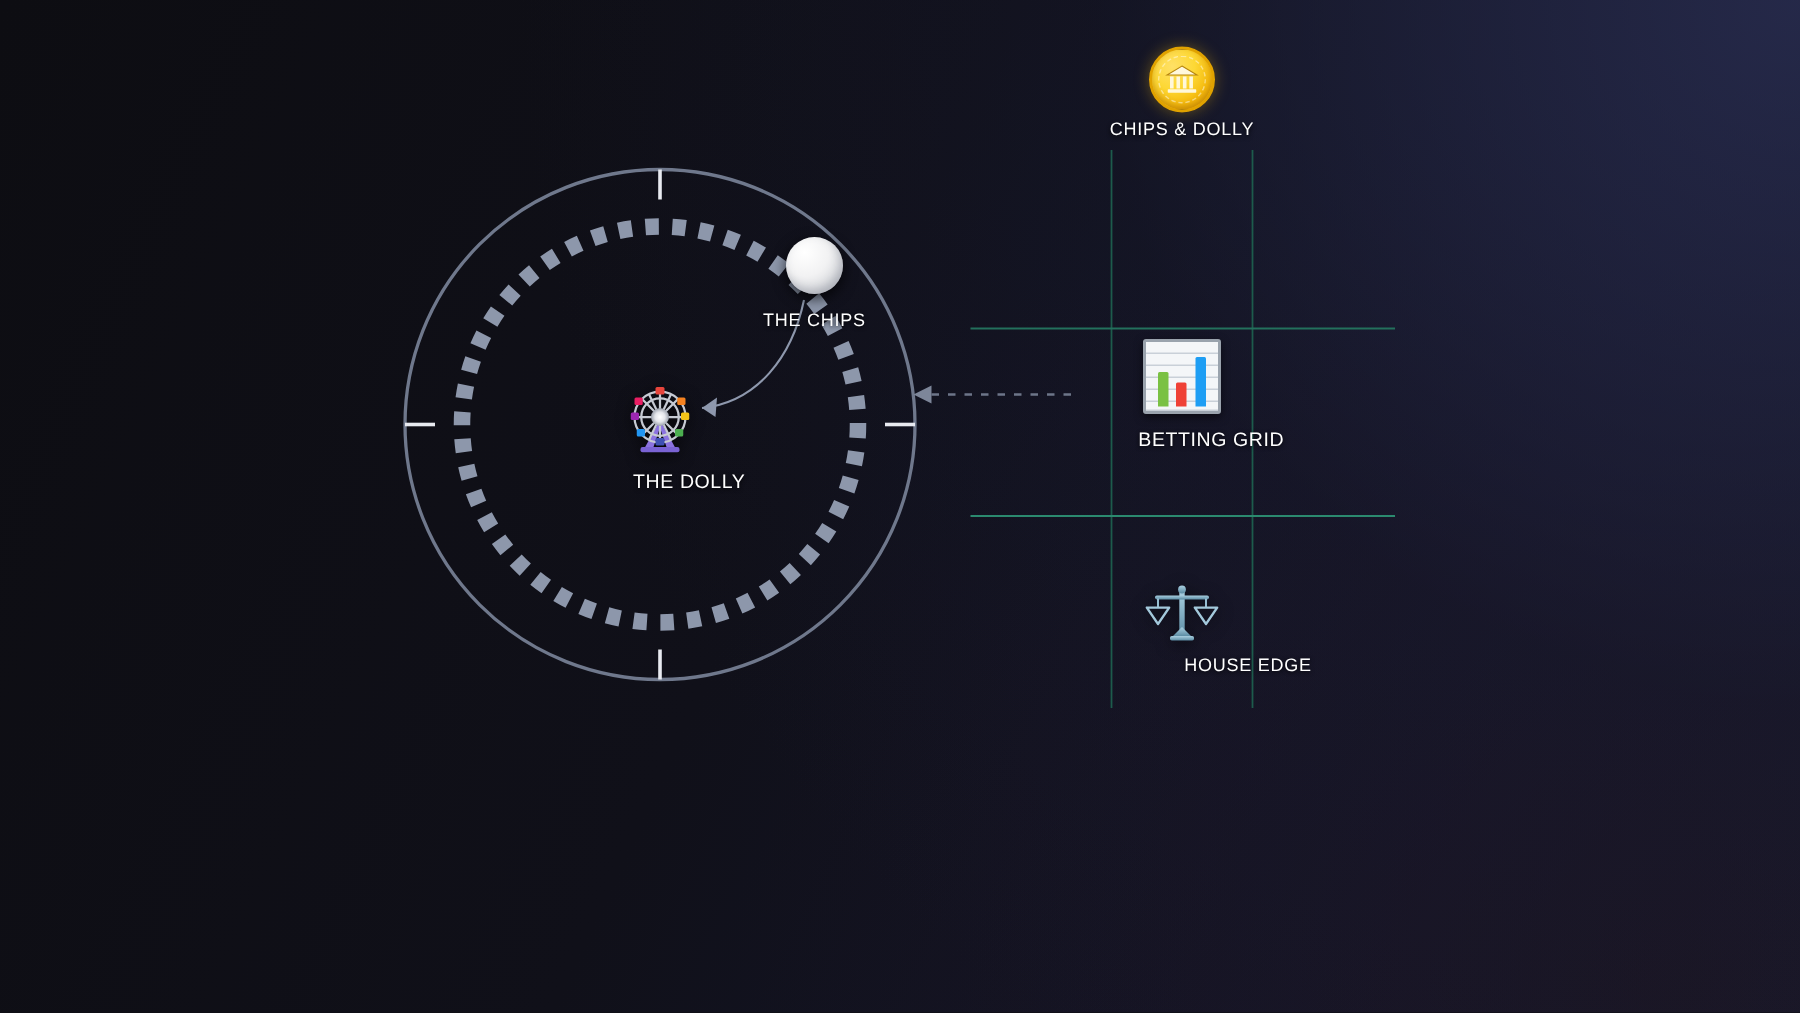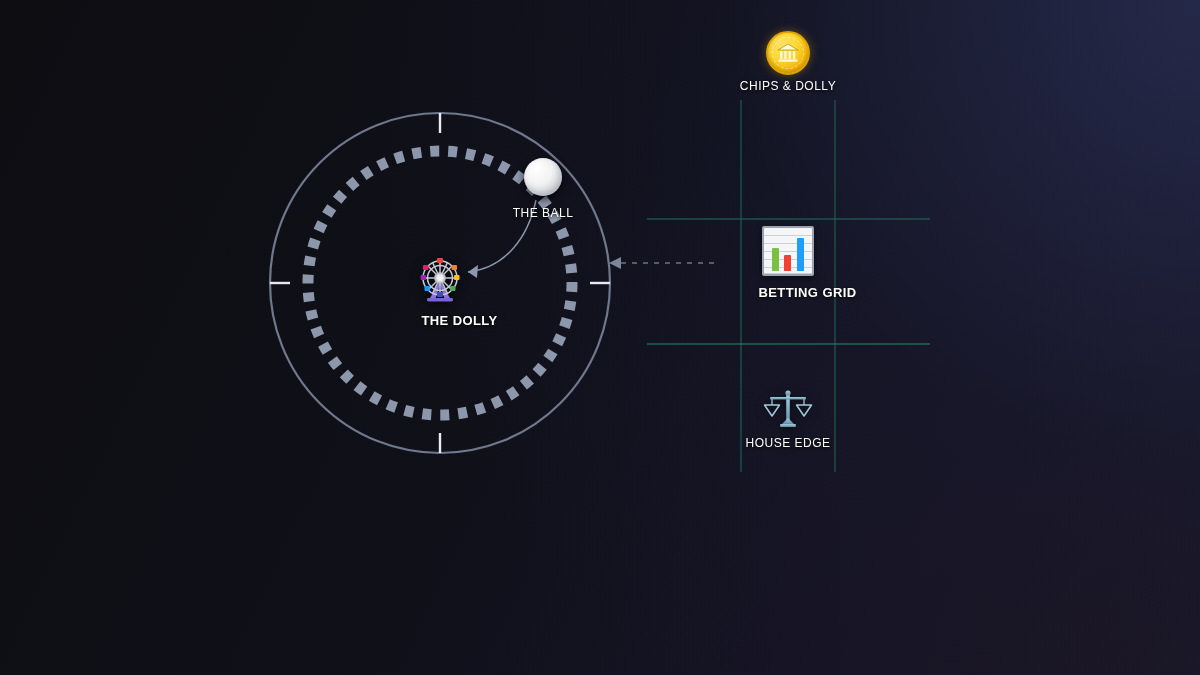--- a/index.html
+++ b/index.html
@@ -23,21 +23,21 @@
   
   .node-label {
     position:absolute;
     color:#ffffff;
     text-align:center;
     white-space:nowrap;
     transform:translateX(-50%);
     letter-spacing:0.4px;
     text-shadow:0 1px 3px rgba(0,0,0,0.9);
   }
-  .lbl-strong { font-size:13px; font-weight:700;padding-left:39px; }
+  .lbl-strong { font-size:13px; font-weight:400;padding-left:39px; }
   .lbl-norm   { font-size:12px; font-weight:400; letter-spacing:0.5px; }
 
   .icon-wrap {
     position:absolute;
     transform:translate(-50%,-50%);
     display:flex; align-items:center; justify-content:center;
   }
 
   
   .coin {
@@ -165,21 +165,21 @@
       <circle cx="25" cy="7" r="2.6" fill="url(#sc)"></circle>
       <rect x="7" y="11" width="36" height="2.6" rx="1.2" fill="url(#sc)"></rect>
       <line x1="9" y1="13" x2="9" y2="19" stroke="#9cc4d8" stroke-width="1.3"></line>
       <line x1="41" y1="13" x2="41" y2="19" stroke="#9cc4d8" stroke-width="1.3"></line>
       <path d="M1.5 19 H16.5 L9 30 Z" fill="none" stroke="#a3c9dc" stroke-width="1.5" stroke-linejoin="round"></path>
       <path d="M33.5 19 H48.5 L41 30 Z" fill="none" stroke="#a3c9dc" stroke-width="1.5" stroke-linejoin="round"></path>
       <rect x="17" y="38" width="16" height="3" rx="1.2" fill="url(#sc)"></rect>
       <path d="M19 38 L25 32 L31 38 Z" fill="url(#sc)"></path>
     </svg>
   </div>
-  <div class="node-label lbl-norm" style="left:788px; top:436px;">HOUSE EDGE</div>
+  <div class="node-label lbl-norm" style="left:832px; top:436px;">HOUSE EDGE</div>
 
   <div class="icon-wrap" style="left:440px; top:280px;">
     <svg class="ferris" width="52" height="52" viewBox="0 0 52 52">
       <defs>
         <radialGradient id="hub" cx="50%" cy="50%" r="50%">
           <stop offset="0%" stop-color="#ffffff"></stop>
           <stop offset="55%" stop-color="#e3e5ea"></stop>
           <stop offset="100%" stop-color="#9aa0ab"></stop>
         </radialGradient>
       </defs>
@@ -208,21 +208,21 @@
       <rect x="9" y="11" width="5.5" height="5" rx="1" fill="#e91e63"></rect>
 
       <circle cx="26" cy="24" r="6" fill="url(#hub)"></circle>
     </svg>
   </div>
   <div class="node-label lbl-strong" style="left:440px; top:313px;">THE DOLLY</div>
 
   <div class="icon-wrap" style="left:543px; top:177px;">
     <div class="ball"></div>
   </div>
-  <div class="node-label lbl-norm" style="left:543px; top:206px;">THE BALL</div>
+  <div class="node-label lbl-norm" style="left:543px; top:206px;">THE CHIPS</div>
 
   <div id="footer">
     
     
     
   </div>
 
 </div>
 
 </body></html>

